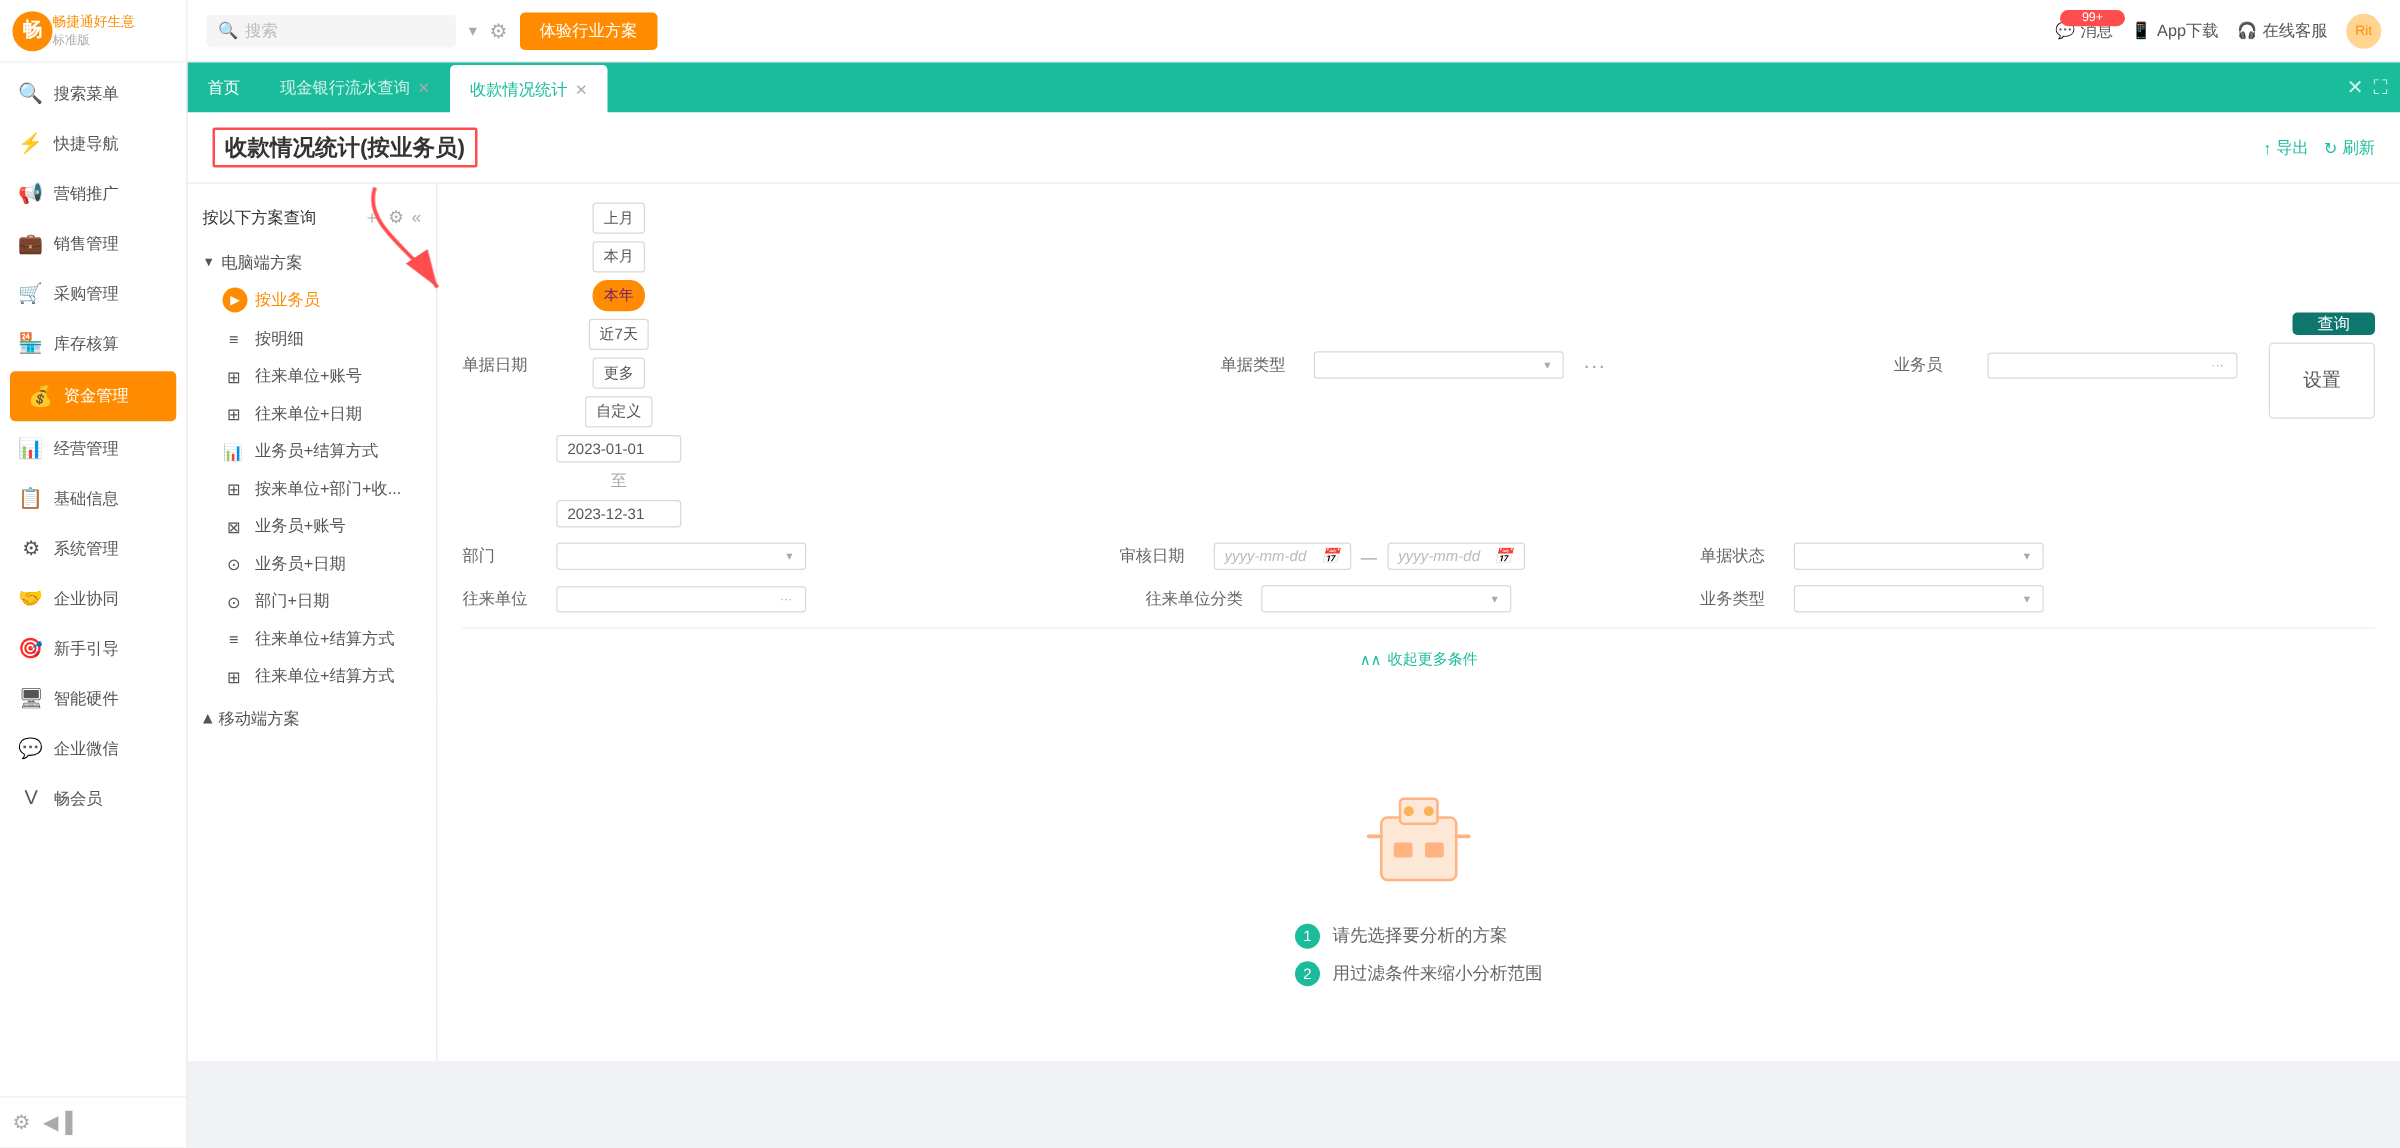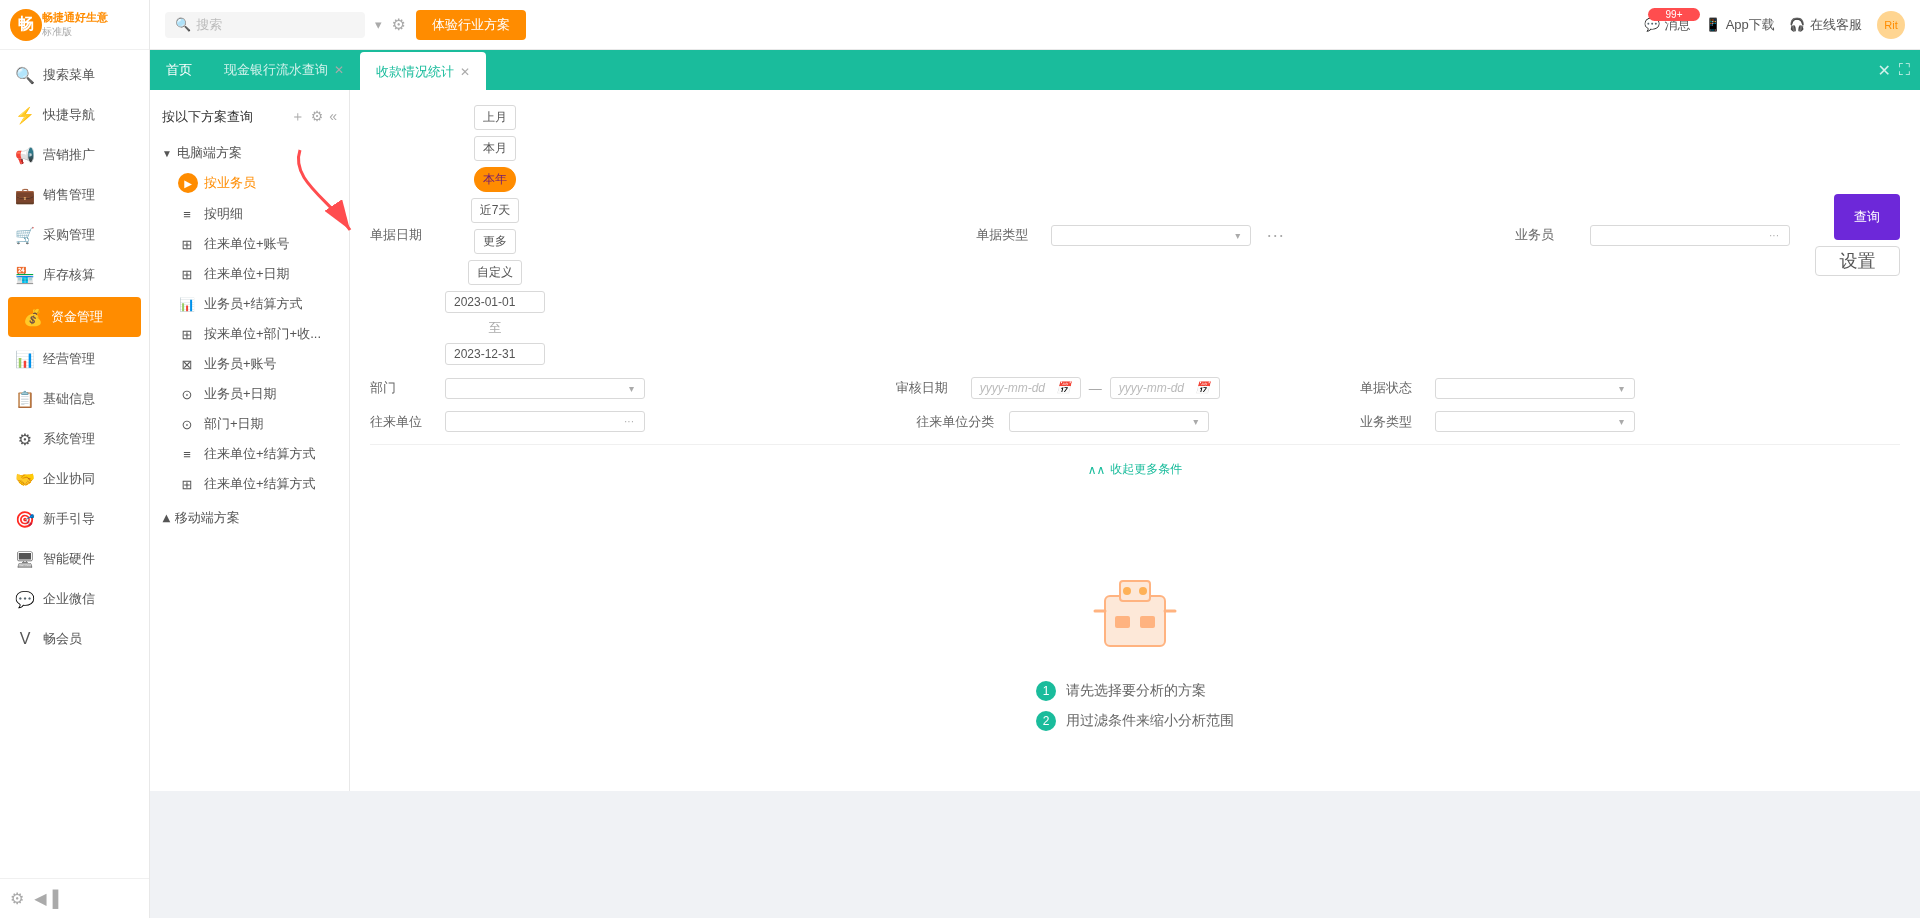--- a/index.html
+++ b/index.html
@@ -53,22 +53,22 @@
     .filter-row { display: flex; align-items: center; gap: 15px; margin-bottom: 12px; }
     .filter-label { color: #666; font-size: 13px; white-space: nowrap; min-width: 60px; }
     .filter-group { display: flex; align-items: center; gap: 6px; flex-direction: column; }
     .date-btn { padding: 3px 8px; border: 1px solid #d9d9d9; border-radius: 3px; cursor: pointer; font-size: 12px; color: #555; background: #fff; }
     .date-btn.active { background: #ff8c00; color: #701a75; border-color: #ff8c00; border-radius: 12px; }
     .date-input { border: 1px solid #d9d9d9; border-radius: 3px; padding: 3px 8px; font-size: 12px; color: #555; width: 100px; background: #fff; }
     .dropdown-box { border: 1px solid #d9d9d9; border-radius: 3px; padding: 4px 10px; font-size: 12px; color: #555; background: #fff; min-width: 200px; display: flex; align-items: center; justify-content: space-between; cursor: pointer; }
     .dropdown-box .chev { color: #aaa; font-size: 10px; }
     .separator { color: #aaa; }
     .filter-actions { display: flex; flex-direction: column; gap: 6px; margin-left: auto; }
-    .query-btn { background: #6d28d9; color: #fff; border: none; border-radius: 4px; padding: 14px 20px; cursor: pointer; font-size: 13px; margin-left: 19px; }
-    .settings-btn { background: #fff; color: #555; border: 1px solid #d9d9d9; border-radius: 4px; padding: 2px 20px; cursor: pointer; font-size: 18px; }
+    .query-btn { background: #0f766e; color: #fff; border: none; border-radius: 4px; padding: 0 20px; cursor: pointer; font-size: 13px; margin-left: 19px; }
+    .settings-btn { background: #fff; color: #555; border: 1px solid #d9d9d9; border-radius: 4px; padding: 20px 20px; cursor: pointer; font-size: 15px; }
     .collapse-btn { display: flex; align-items: center; justify-content: center; gap: 5px; color: #1abc9c; cursor: pointer; font-size: 12px; padding: 8px; }
     .audit-date { display: flex; align-items: center; gap: 8px; font-style: italic; }
     .date-range-input { border: 1px solid #d9d9d9; border-radius: 3px; padding: 3px 8px; font-size: 12px; color: #bbb; background: #fff; width: 110px; display: flex; align-items: center; justify-content: space-between; cursor: pointer; }
     .cal-icon { color: #aaa; font-size: 12px; }
     .scheme-panel { width: 200px; background: #fff; border-right: 1px solid #e8e8e8; flex-shrink: 0; padding: 10px 0; }
     .scheme-header { display: flex; align-items: center; justify-content: space-between; padding: 8px 12px; font-size: 13px; color: #333; font-weight: 500; }
     .scheme-actions { display: flex; gap: 6px; color: #aaa; }
     .scheme-actions span { cursor: pointer; font-size: 14px; }
     .scheme-section { margin-top: 5px; }
     .scheme-section-header { display: flex; align-items: center; padding: 5px 12px; color: #555; font-size: 13px; cursor: pointer; }
@@ -84,21 +84,21 @@
   </style>
 </head>
 <body>
 
 <div class="app-container">
 
   <div class="sidebar">
     <div class="sidebar-logo">
       <div class="logo-icon">畅</div>
       <div>
-        <div style="font-size:11px; font-weight:bold; color:#ff8c00;">畅捷通好生意</div>
+        <div style="font-size:11px; font-weight:normal; color:#ff8c00;">畅捷通好生意</div>
         <div style="font-size:10px; color:#aaa;">标准版</div>
       </div>
     </div>
     <div class="sidebar-nav">
 
       <div class="nav-item">
         <div class="nav-icon">🔍</div>
         <span>搜索菜单</span>
       </div>
       <div class="nav-item">
@@ -207,20 +207,33 @@
         <span class="tab-close">✕</span>
       </div>
       <div class="tabbar-right">
         <span class="tabbar-btn">✕</span>
         <span class="tabbar-btn">⛶</span>
       </div>
     </div>
 
     <div class="page-content">
 
+      <div class="page-header">
+        <div class="page-title">收款情况统计(按业务员)</div>
+        <div class="page-header-actions">
+          <div class="action-btn">
+            <span>↑</span>
+            <span>导出</span>
+          </div>
+          <div class="action-btn">
+            <span>↻</span>
+            <span>刷新</span>
+          </div>
+        </div>
+      </div>
 
       <div style="display:flex; flex:1;">
 
         <div class="scheme-panel">
           <div class="scheme-header">
             <span>按以下方案查询</span>
             <div class="scheme-actions">
               <span>＋</span>
               <span>⚙</span>
               <span>«</span>

